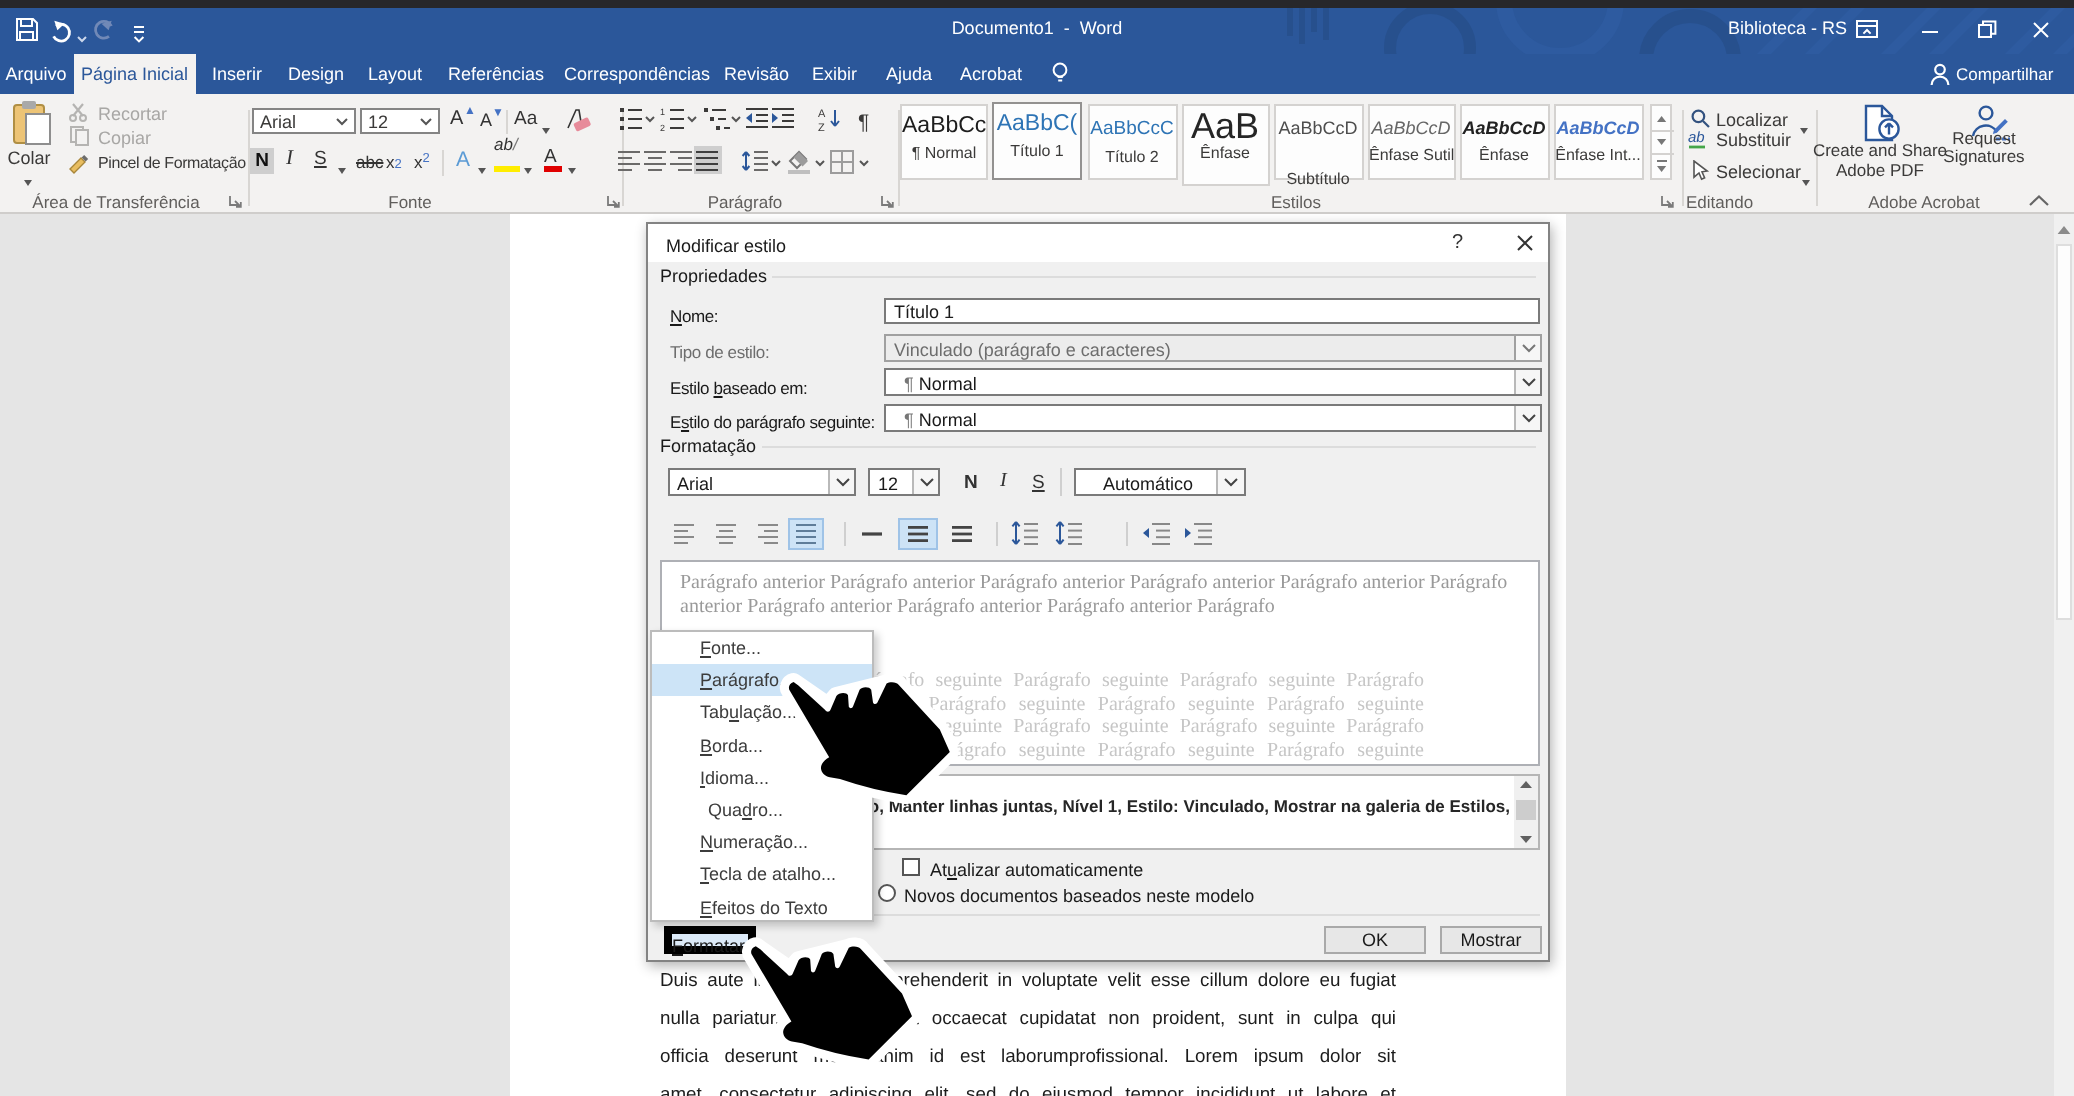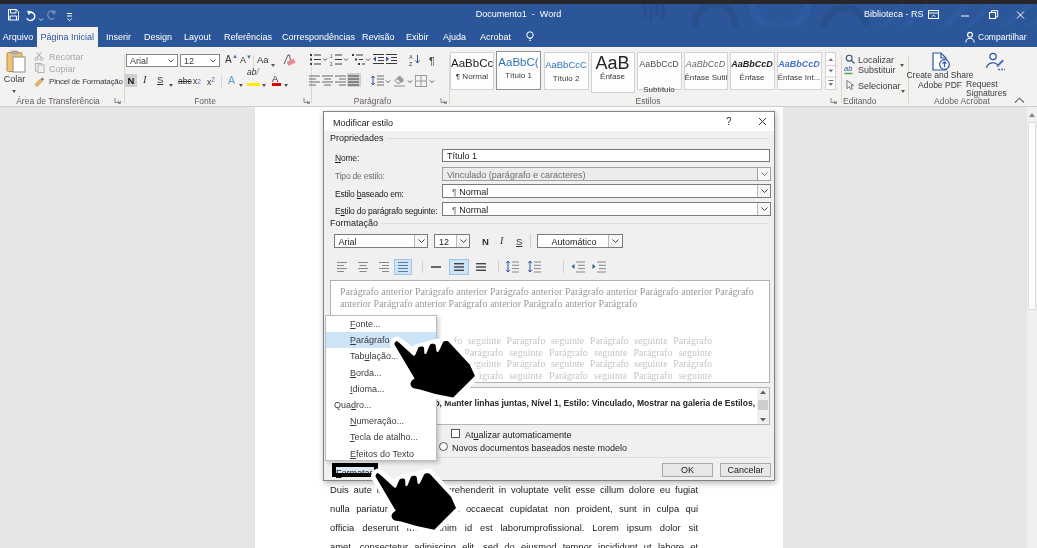--- a/index.html
+++ b/index.html
@@ -348,21 +348,21 @@
     <circle cx="14.5" cy="12.5" r="4.8" fill="#fff" stroke="#2b579a" stroke-width="1.2"></circle>
     <path d="M14.5,15.3 v-5.6 M14.5,9.7 l-2,2 M14.5,9.7 l2,2" stroke="#2b579a" stroke-width="1.2" fill="none"></path>
   </svg>
   <div class="ab itxt" style="left:906px;top:24.5px;width:68px;text-align:center;line-height:9.5px;font-size:8.5px">Create and Share<br>Adobe PDF</div>
   <svg class="ab" style="left:985px;top:5px" width="22" height="19">
     <circle cx="8" cy="4.5" r="3.2" fill="none" stroke="#2b579a" stroke-width="1.2"></circle>
     <path d="M1.5,16 a6.5,6.5 0 0,1 12,-2" fill="none" stroke="#2b579a" stroke-width="1.2"></path>
     <path d="M12,13 l5.5,-5.5 1.4,1.4 -5.5,5.5 -2,0.6 z" fill="#4472c4"></path>
     <path d="M13,17.5 h7" stroke="#4472c4" stroke-width="1.4" stroke-dasharray="2,1"></path>
   </svg>
-  <div class="ab itxt" style="left:966px;top:33px;width:52px;text-align:left;line-height:9.5px;font-size:8.5px">Request<br>Signatures</div>
+  <div class="ab itxt" style="left:966px;top:18px;width:52px;text-align:center;line-height:9.5px;font-size:8.5px">Request<br>Signatures</div>
   <div class="ab lbl" style="left:912px;top:49px;width:100px;text-align:center">Adobe Acrobat</div>
   <svg class="ab" style="left:1014px;top:50px" width="12" height="7">
     <path d="M1,5.5 L5.5,1.2 L10,5.5" fill="none" stroke="#666" stroke-width="1.1"></path>
   </svg>
 </div>
 
 <div class="ab" style="left:0;top:107px;width:1037px;height:441px;background:#e5e5e5"></div>
 <div class="ab" style="left:255px;top:107px;width:528px;height:441px;background:#fff"></div>
 
 <div class="ab" style="left:330px;top:481.4px;width:368px;font-size:9.4px;line-height:18.8px;color:#1c1c1c">
@@ -559,30 +559,30 @@
 
   <div class="ab" style="left:104px;top:318px">s</div>
   <div class="ab" style="left:127px;top:317px;width:9px;height:9px;background:#fff;border:1px solid #555"></div>
   <div class="ab" style="left:141px;top:318px;white-space:nowrap">At<u>u</u>alizar automaticamente</div>
   <div class="ab" style="left:114.5px;top:330px;width:9px;height:9px;border-radius:50%;background:#fff;border:1px solid #555"></div>
   <div class="ab" style="left:128px;top:331px;white-space:nowrap">Novos documentos baseados neste modelo</div>
 
   <div class="ab" style="left:6px;top:345px;width:440px;height:1px;background:#dcdcdc"></div>
   <div class="ab" style="left:8px;top:350.5px;width:46px;height:14px;background:#dceaf8;border:4px solid #000000;text-align:center;line-height:12px;white-space:nowrap"><u>F</u>ormatar <span class="tri-d" style="border-top-width:3.5px;border-top-color:#333;vertical-align:1.5px"></span></div>
   <div class="ab" style="left:338px;top:351px;width:51px;height:14px;background:#e7e7e7;border:1px solid #a9a9a9;text-align:center;line-height:12px">OK</div>
-  <div class="ab" style="left:396px;top:351px;width:51px;height:14px;background:#e7e7e7;border:1px solid #a9a9a9;text-align:center;line-height:12px">Cancelar</div>
+  <div class="ab" style="left:396px;top:351px;width:51px;height:14px;background:#e7e7e7;border:1px solid #a9a9a9;text-align:center;line-height:12px">Mostrar</div>
 </div>
 
 <div class="ab" style="left:325px;top:315px;width:112px;height:146px;background:#fff;border:1px solid #bcbcbc;box-shadow:2px 2px 4px rgba(0,0,0,0.2);font-size:9px;color:#3c3c3c">
   <div style="height:16.2px;line-height:16.2px;padding-left:24px"><u>F</u>onte...</div>
   <div style="height:16.2px;line-height:16.2px;padding-left:24px;background:#cde4f7"><u>P</u>arágrafo...</div>
   <div style="height:16.2px;line-height:16.2px;padding-left:24px">Tab<u>u</u>lação...</div>
   <div style="height:16.2px;line-height:16.2px;padding-left:24px"><u>B</u>orda...</div>
   <div style="height:16.2px;line-height:16.2px;padding-left:24px"><u>I</u>dioma...</div>
-  <div style="height:16.2px;line-height:16.2px;padding-left:8px">Qua<u>d</u>ro...</div>
+  <div style="height:16.2px;line-height:16.2px;padding-left:28px">Qua<u>d</u>ro...</div>
   <div style="height:16.2px;line-height:16.2px;padding-left:24px"><u>N</u>umeração...</div>
   <div style="height:16.2px;line-height:16.2px;padding-left:24px"><u>T</u>ecla de atalho...</div>
   <div style="height:16.2px;line-height:16.2px;padding-left:24px"><u>E</u>feitos do Texto</div>
 </div>
 
 <svg class="ab" style="left:0;top:0;pointer-events:none" width="1037" height="548">
   <defs>
     <path id="hand" d="M396.8 341.0
       C394.6 341.6 393.8 344.0 395.0 345.5
       L414.6 378.6

